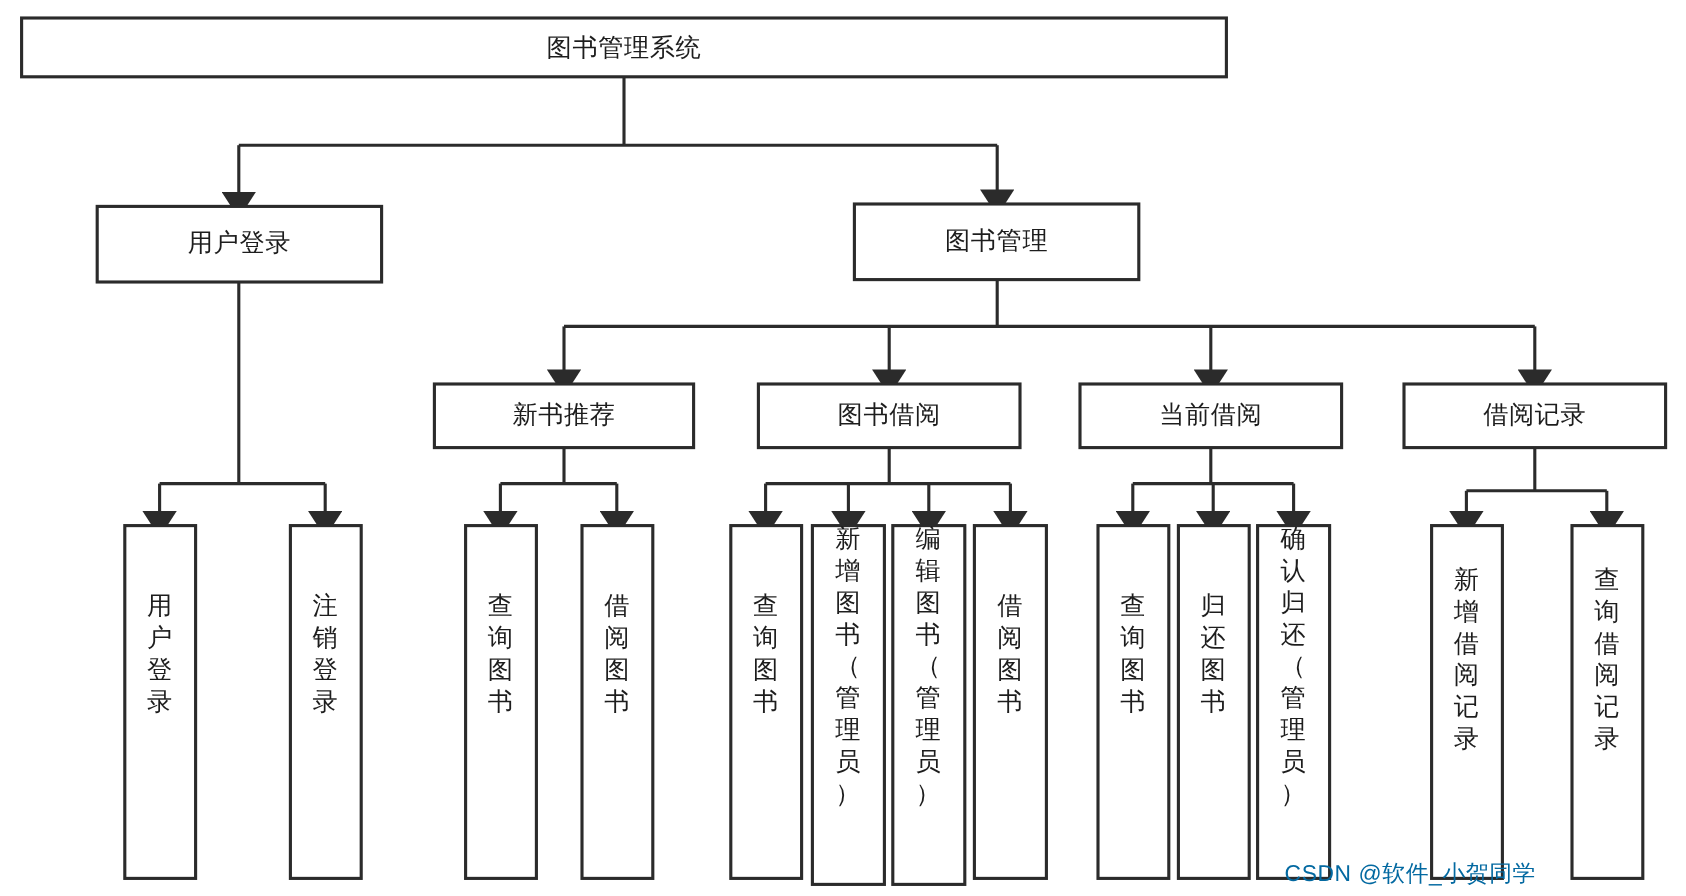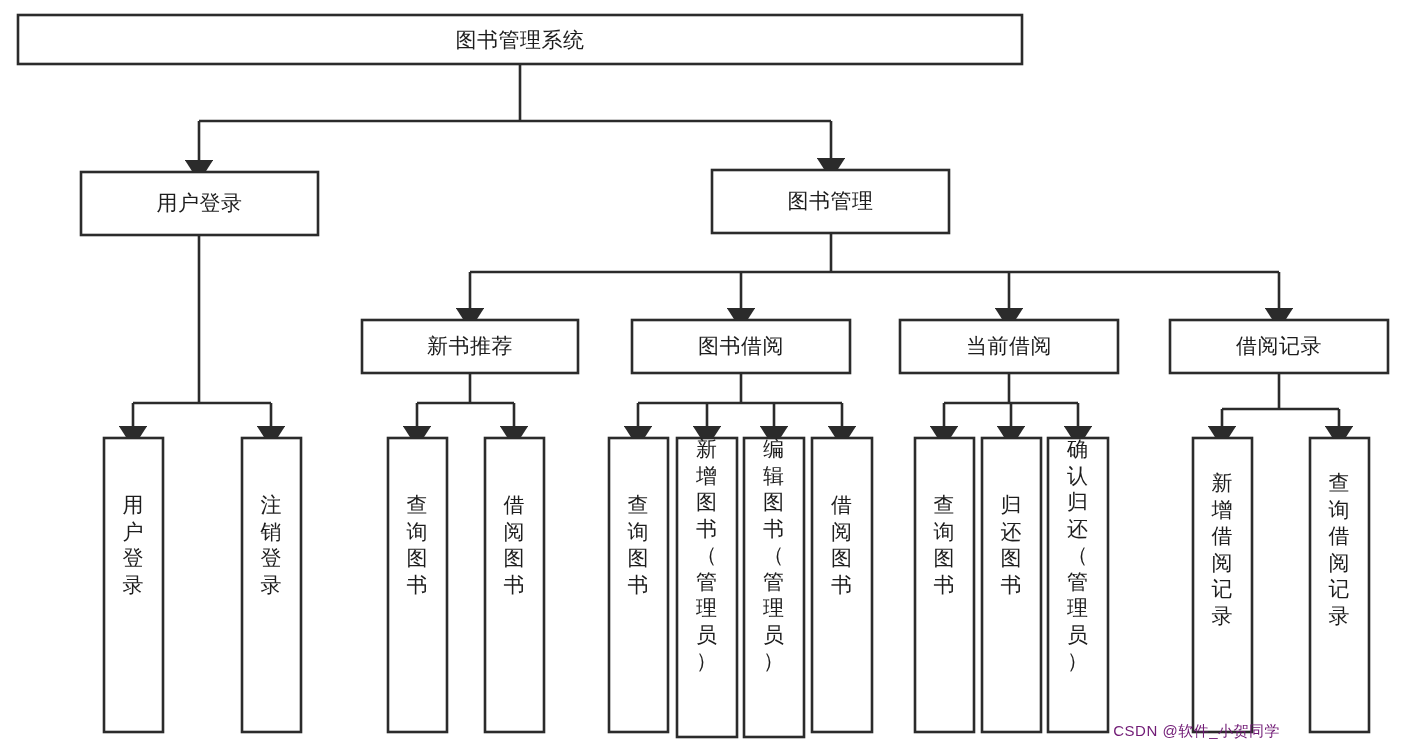--- a/index.html
+++ b/index.html
@@ -51,22 +51,22 @@
     font-family: "Liberation Sans", "DejaVu Sans", sans-serif;
     font-size: 21px;
     fill: #1d1d1d;
     letter-spacing: 1px;
   }
   .watermark {
     position: absolute;
     right: 12px;
     bottom: 6px;
     font-family: "Liberation Sans", "DejaVu Sans", sans-serif;
-    font-size: 15px;
-    color: #701a75;
+    font-size: 19px;
+    color: #0369a1;
     white-space: nowrap;
     user-select: none;
     letter-spacing: 0.5px;
   }
 </style>
 </head>
 <body>
 
 <div id="diagram-root">
 

